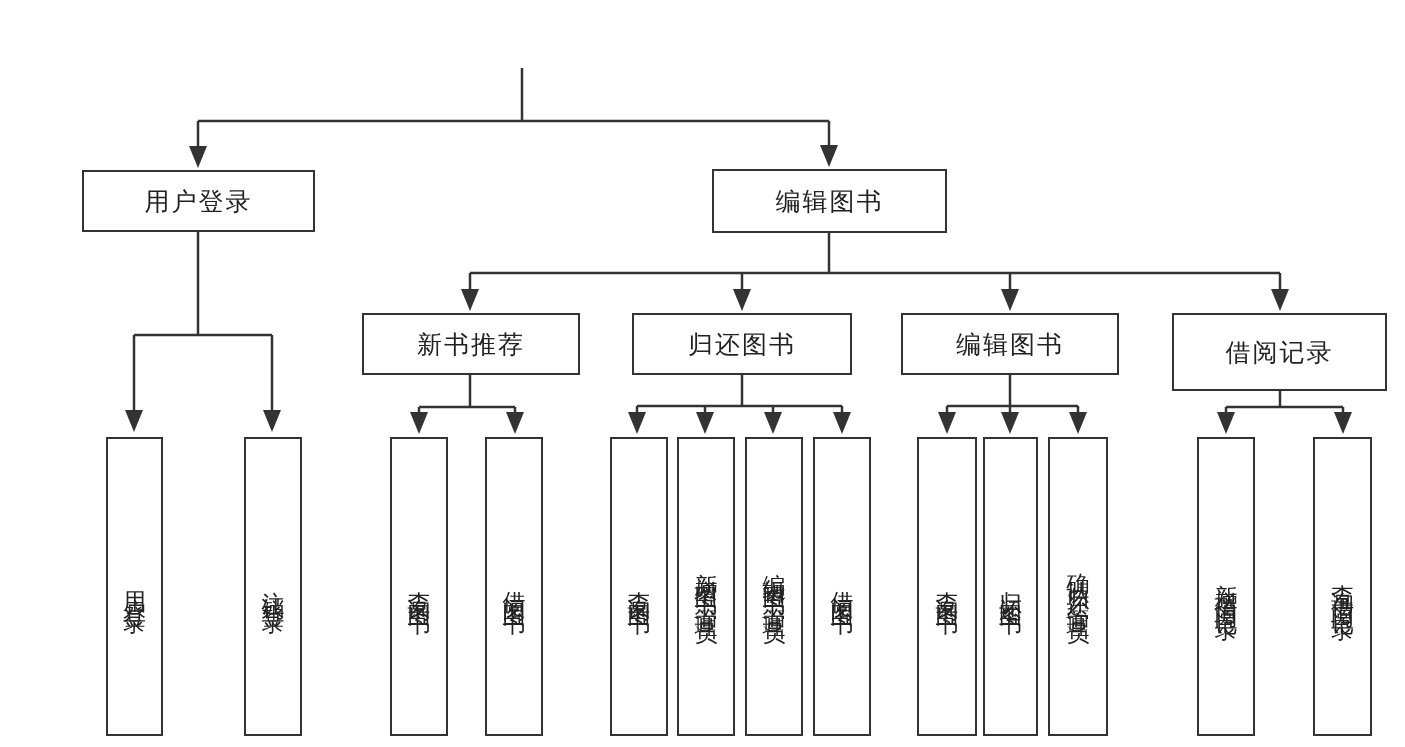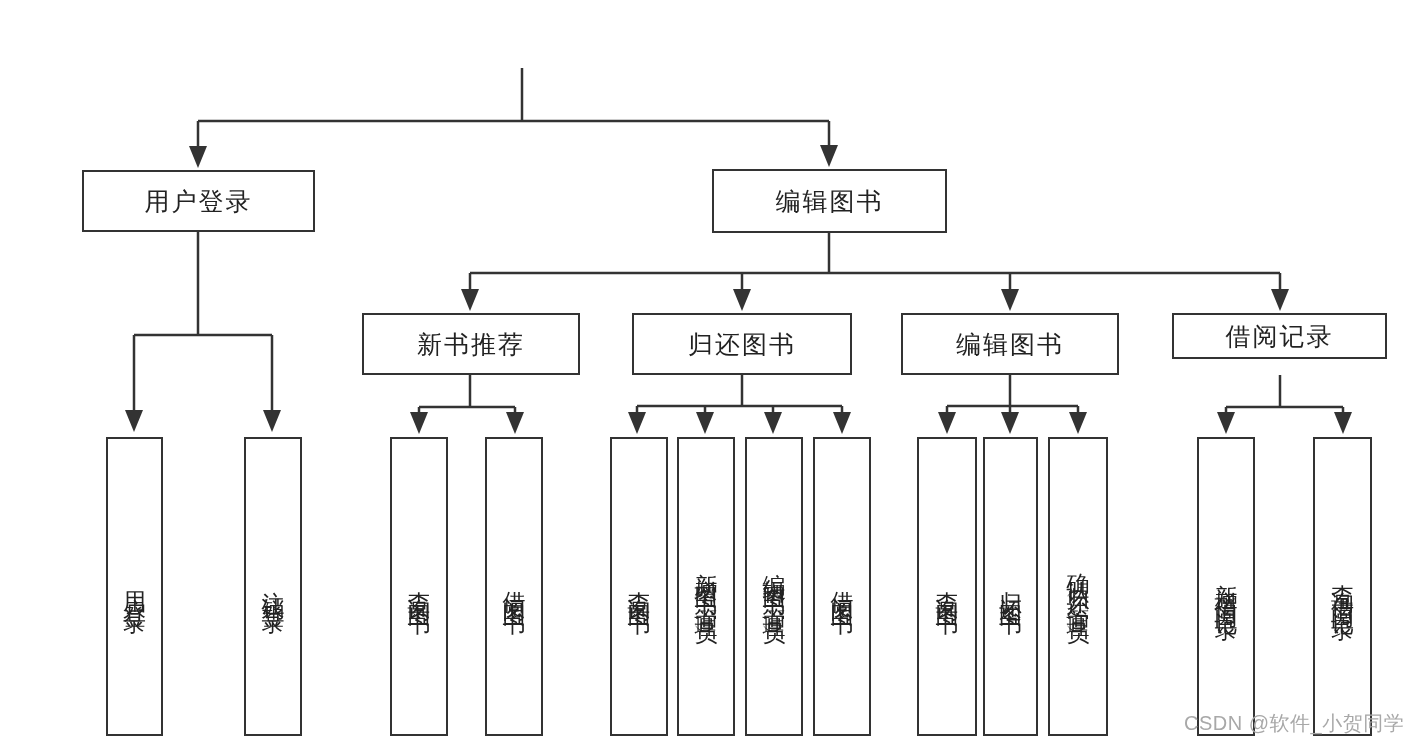--- a/index.html
+++ b/index.html
@@ -150,21 +150,21 @@
 
   <div class="node node-h" style="left:362px; top:313px; width:218px; height:62px;">
     <span>新书推荐</span>
   </div>
   <div class="node node-h" style="left:632px; top:313px; width:220px; height:62px;">
     <span>归还图书</span>
   </div>
   <div class="node node-h" style="left:901px; top:313px; width:218px; height:62px;">
     <span>编辑图书</span>
   </div>
-  <div class="node node-h" style="left:1172px; top:313px; width:215px; height:46px;">
+  <div class="node node-h" style="left:1172px; top:313px; width:215px; height:78px;">
     <span>借阅记录</span>
   </div>
 
   <div class="node node-v" style="left:106px; top:437px; width:57px; height:299px;">
     <span class="vtext">用户登录</span>
   </div>
   <div class="node node-v" style="left:244px; top:437px; width:58px; height:299px;">
     <span class="vtext">注销登录</span>
   </div>
 
@@ -198,15 +198,14 @@
     <span class="vtext">确认归还（管理员）</span>
   </div>
 
   <div class="node node-v" style="left:1197px; top:437px; width:58px; height:299px;">
     <span class="vtext">新增借阅记录</span>
   </div>
   <div class="node node-v" style="left:1313px; top:437px; width:59px; height:299px;">
     <span class="vtext">查询借阅记录</span>
   </div>
 
-  <div class="watermark">CSDN @软件_小贺同学</div>
 
 </div>
 
 </body></html>

